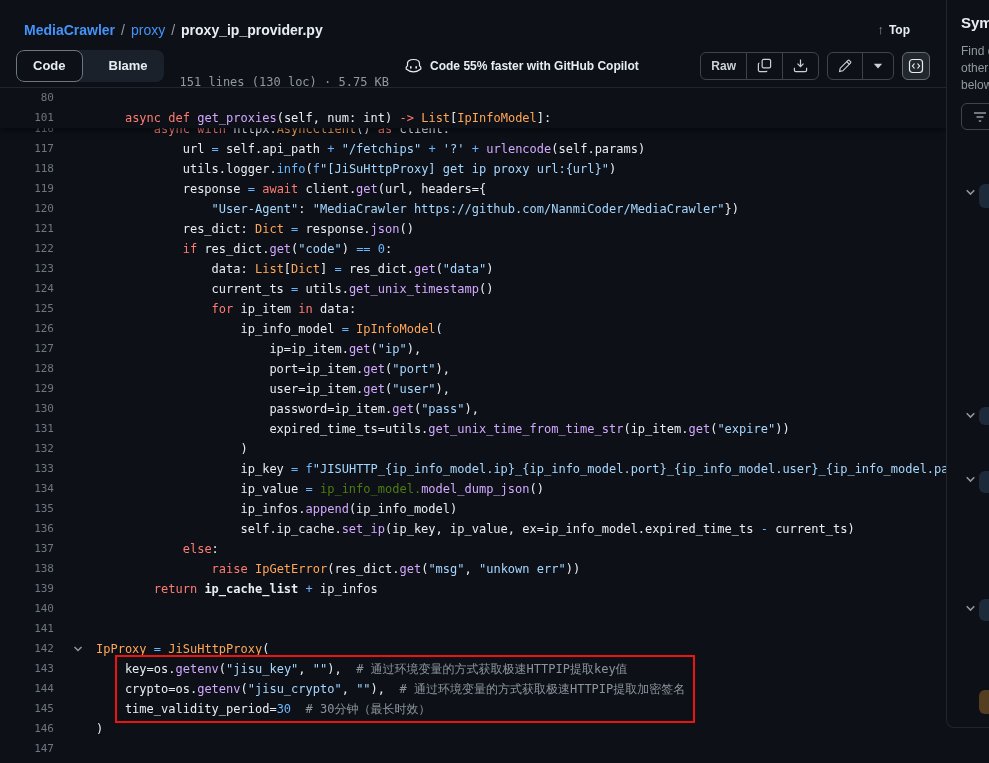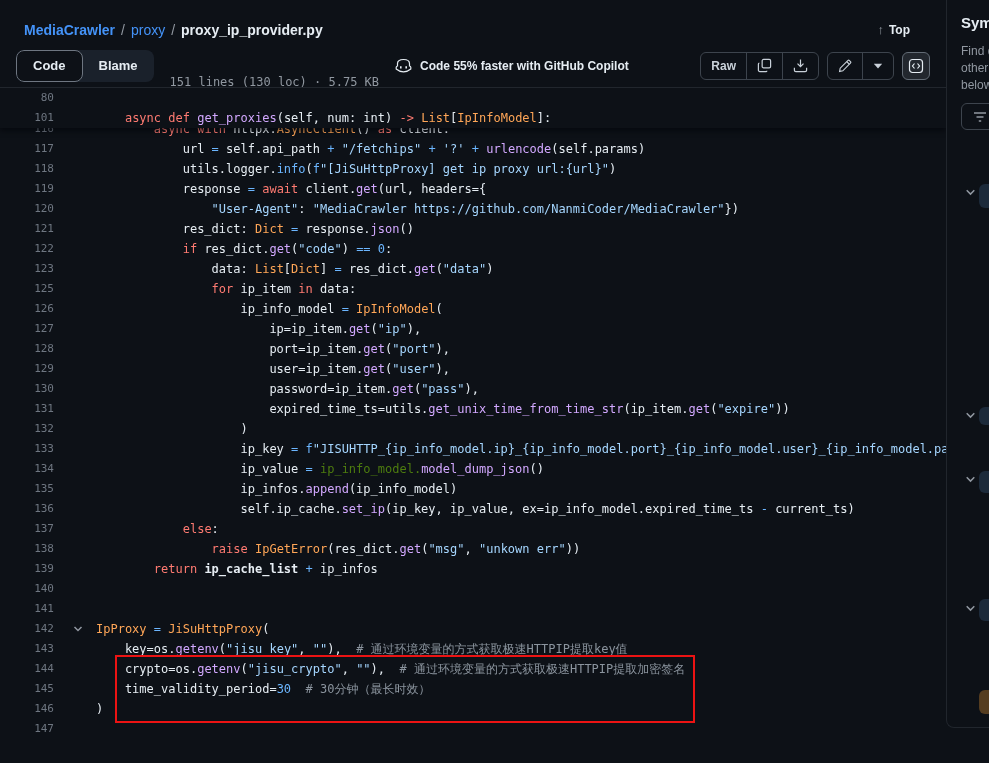--- a/index.html
+++ b/index.html
@@ -21,21 +21,21 @@
   .crumb-file { color:#e6edf3; font-weight:600; }
   .top-link { display:flex; align-items:center; gap:5px; font-size:12px; font-weight:600; color:#e6edf3; cursor:pointer; }
   .top-link .arrow { color:#9198a1; font-size:13px; }
   
   .toolbar {
     position:absolute; left:0; top:44px; width:946px; height:44px;
     display:flex; align-items:center; padding:0 16px; gap:16px;
     border-bottom:1px solid #21262d; background:#0d1117;
   }
   .seg {
-    display:flex; align-items:flex-start; background:#1a212b; border-radius:8px; height:32px; overflow:hidden;
+    display:flex; align-items:flex-start; background:#1a212b; border-radius:8px; height:32px; overflow:hidden;gap:10px;
   }
   .seg-btn { height:32px; display:flex; align-items:center; padding:0 16px; font-size:13px; font-weight:600; color:#e6edf3; cursor:pointer; border-radius:8px; }
   .seg-btn.active { background:#0d1117; border:1px solid #6e7681; }
   .meta { font-family:"DejaVu Sans Mono", monospace; font-size:12px; color:#9198a1; white-space:nowrap;margin-top:32px; }
   .copilot { display:flex; align-items:center; gap:8px; font-size:12px; font-weight:600; color:#e6edf3; white-space:nowrap; cursor:pointer; }
   .toolbar-right { margin-left:auto; display:flex; align-items:flex-end; gap:8px;padding-left:15px; }
   .btn-group { display:flex; align-items:stretch; height:28px; border:1px solid #3d444d; border-radius:6px; overflow:hidden; }
   .gbtn { display:flex; align-items:center; justify-content:center; padding:0 10px; font-size:12px; font-weight:600; color:#c9d1d9; cursor:pointer; background:transparent; }
   .gbtn + .gbtn { border-left:1px solid #3d444d; }
   .icon-btn-solo {
@@ -184,20 +184,25 @@
           <div class="lnum">122</div>
           <div class="lchev"></div>
           <pre class="lcode"><span style="color: rgb(230, 237, 243);">            </span><span style="color: rgb(255, 123, 114);">if</span><span style="color: rgb(230, 237, 243);"> res_dict.</span><span style="color: rgb(210, 168, 255);">get</span><span style="color: rgb(230, 237, 243);">(</span><span style="color: rgb(165, 214, 255);">"code"</span><span style="color: rgb(230, 237, 243);">) </span><span style="color: rgb(108, 182, 255);">==</span><span style="color: rgb(230, 237, 243);"> </span><span style="color: rgb(108, 182, 255);">0</span><span style="color: rgb(230, 237, 243);">:</span></pre>
         </div>
         <div class="crow">
           <div class="lnum">123</div>
           <div class="lchev"></div>
           <pre class="lcode"><span style="color: rgb(230, 237, 243);">                data: </span><span style="color: rgb(255, 166, 87);">List</span><span style="color: rgb(230, 237, 243);">[</span><span style="color: rgb(255, 166, 87);">Dict</span><span style="color: rgb(230, 237, 243);">] </span><span style="color: rgb(108, 182, 255);">=</span><span style="color: rgb(230, 237, 243);"> res_dict.</span><span style="color: rgb(210, 168, 255);">get</span><span style="color: rgb(230, 237, 243);">(</span><span style="color: rgb(165, 214, 255);">"data"</span><span style="color: rgb(230, 237, 243);">)</span></pre>
         </div>
         <div class="crow">
+          <div class="lnum">124</div>
+          <div class="lchev"></div>
+          <pre class="lcode"><span style="color: rgb(230, 237, 243);">                current_ts </span><span style="color: rgb(108, 182, 255);">=</span><span style="color: rgb(230, 237, 243);"> utils.</span><span style="color: rgb(210, 168, 255);">get_unix_timestamp</span><span style="color: rgb(230, 237, 243);">()</span></pre>
+        </div>
+        <div class="crow">
           <div class="lnum">125</div>
           <div class="lchev"></div>
           <pre class="lcode"><span style="color: rgb(230, 237, 243);">                </span><span style="color: rgb(255, 123, 114); text-align: center;">for</span><span style="color: rgb(230, 237, 243);"> ip_item </span><span style="color: rgb(255, 123, 114);">in</span><span style="color: rgb(230, 237, 243);"> data:</span></pre>
         </div>
         <div class="crow">
           <div class="lnum">126</div>
           <div class="lchev"></div>
           <pre class="lcode"><span style="color: rgb(230, 237, 243);">                    ip_info_model </span><span style="color: rgb(108, 182, 255);">=</span><span style="color: rgb(230, 237, 243);"> </span><span style="color: rgb(255, 166, 87);">IpInfoModel</span><span style="color: rgb(230, 237, 243);">(</span></pre>
         </div>
         <div class="crow">

